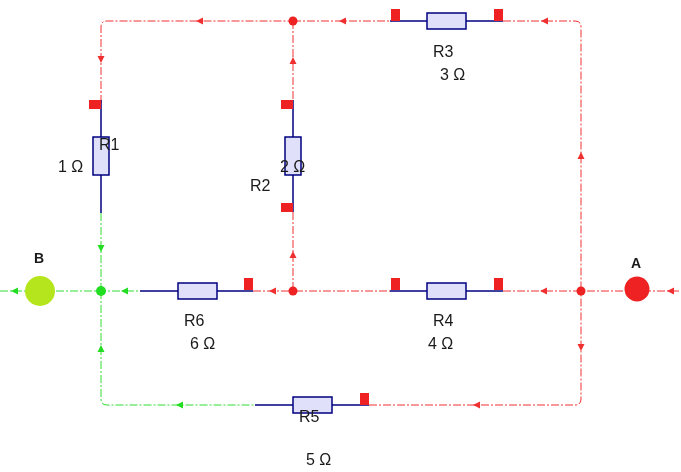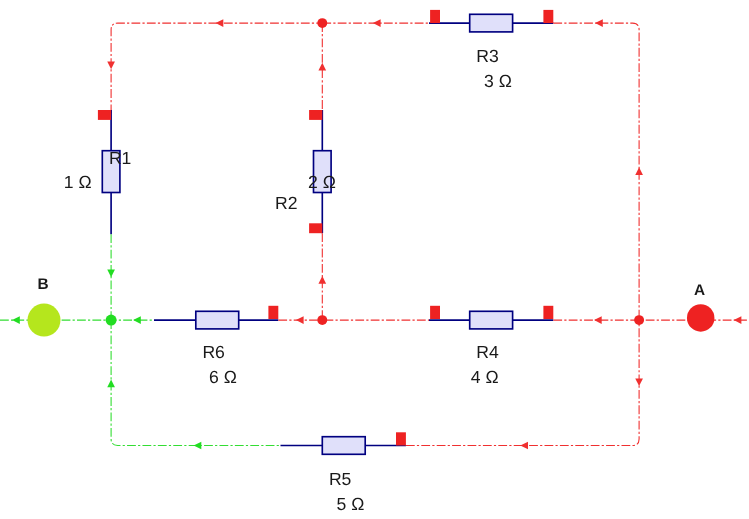--- a/index.html
+++ b/index.html
@@ -134,17 +134,17 @@
 
 <div class="lbl" style="left:250px; top:136px;margin-top:41px;">R2</div>
 <div class="lbl" style="left:249px; top:158px;margin-left:31px;">2 Ω</div>
 
 <div class="lbl" style="left:433px; top:43px;">R3</div>
 <div class="lbl" style="left:440px; top:66px;">3 Ω</div>
 
 <div class="lbl" style="left:433px; top:312px;text-align:right;">R4</div>
 <div class="lbl" style="left:428px; top:335px;">4 Ω</div>
 
-<div class="lbl" style="left:299px; top:408px;margin-top:20px;">R5</div>
+<div class="lbl" style="left:299px; top:408px;">R5</div>
 <div class="lbl" style="left:306px; top:451px;">5 Ω</div>
 
 <div class="lbl" style="left:184px; top:312px;">R6</div>
 <div class="lbl" style="left:190px; top:335px;">6 Ω</div>
 
 </body></html>

